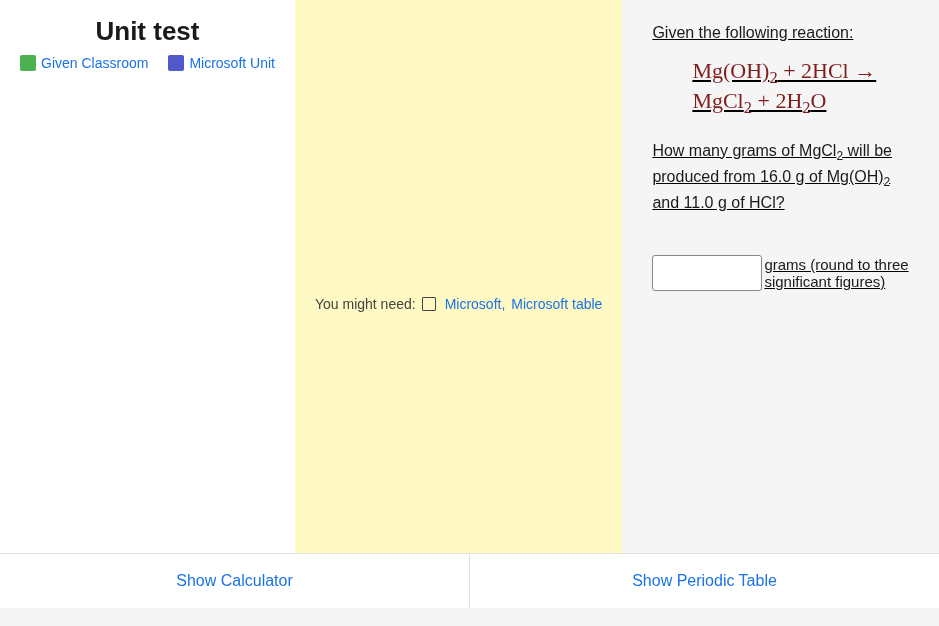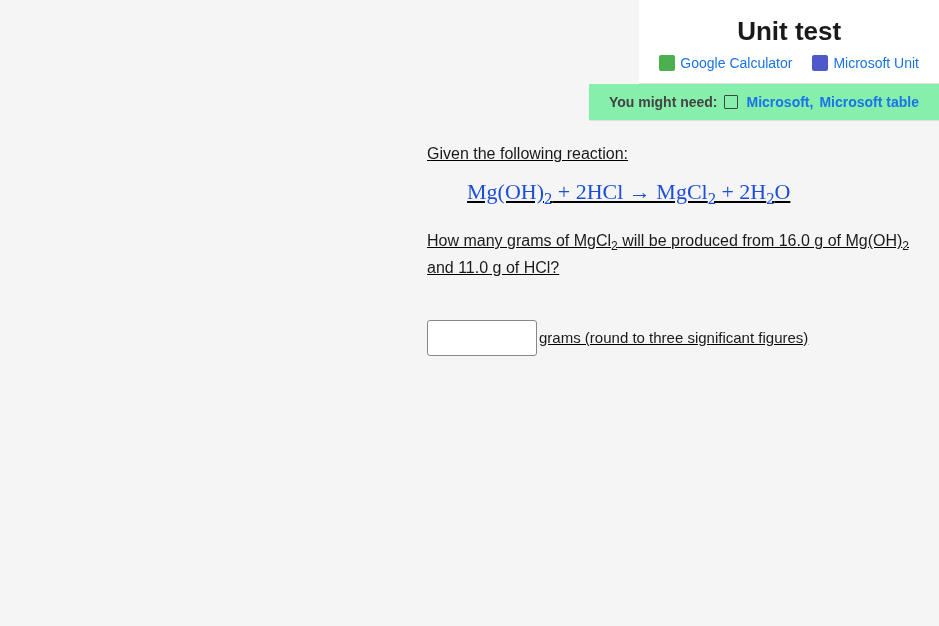--- a/index.html
+++ b/index.html
@@ -11,25 +11,24 @@
     body {
       width: 939px;
       height: 626px;
       background: #f5f5f5;
       font-family: Arial, sans-serif;
       overflow: hidden;
     }
 
     .page-container {
       width: 939px;
-      height: 512px;
+      height: 608px;
       background: #f5f5f5;
       display: flex;
-      flex-direction: column;
-      align-items: flex-end;
+      flex-direction: row;
     }
 
     
     .header {
       background: #fff;
       padding: 16px 20px 12px;
       text-align: center;
       border-bottom: 1px solid #e0e0e0;
     }
 
@@ -68,30 +67,29 @@
       width: 16px;
       height: 16px;
       background: #5059C9;
       display: inline-block;
       border-radius: 2px;
       flex-shrink: 0;
     }
 
     
     .tools-bar {
-      background: #86efac;
+      background: #fef9c3;
       padding: 10px 20px;
       display: flex;
       align-items: center;
       justify-content: center;
       gap: 6px;
       border-bottom: 1px solid #e0e0e0;
       font-size: 14px;
       color: #444;
-      font-weight: bold;
     }
 
     .tools-label {
       color: #444;
       font-size: 14px;
     }
 
     .calc-icon {
       display: inline-block;
       width: 14px;
@@ -117,21 +115,21 @@
     }
 
     .question-text {
       font-size: 16px;
       color: #1a1a1a;
       margin-bottom: 16px;
     }
 
     .reaction-equation {
       font-size: 22px;
-      color: #1d4ed8;
+      color: #7f1d1d;
       margin: 0 0 20px 40px;
       font-family: 'Times New Roman', serif;
     }
 
     .question-body {
       font-size: 16px;
       color: #1a1a1a;
       margin-bottom: 40px;
       line-height: 1.5;
     }
@@ -194,21 +192,21 @@
 </head>
 <body>
 
 <div class="page-container" style="position:relative;">
 
   <div class="header">
     <div class="page-title">Unit test</div>
     <div class="header-links">
       <a class="header-link">
         <span class="google-icon"></span>
-        <span>Google Calculator</span>
+        <span>Given Classroom</span>
       </a>
       <a class="header-link">
         <span class="teams-icon"></span>
         <span>Microsoft Unit</span>
       </a>
     </div>
   </div>
 
   <div class="tools-bar">
     <span class="tools-label">You might need:</span>
@@ -236,14 +234,18 @@
       and 11.0 g of HCl?
     </div>
 
     <div class="answer-row">
       <input class="answer-input" type="text" style="">
       <span class="answer-label">grams (round to three significant figures)</span>
     </div>
 
   </div>
 
+  <div class="bottom-buttons">
+    <button class="bottom-btn">Show Calculator</button>
+    <button class="bottom-btn">Show Periodic Table</button>
+  </div>
 
 </div>
 
 </body></html>

